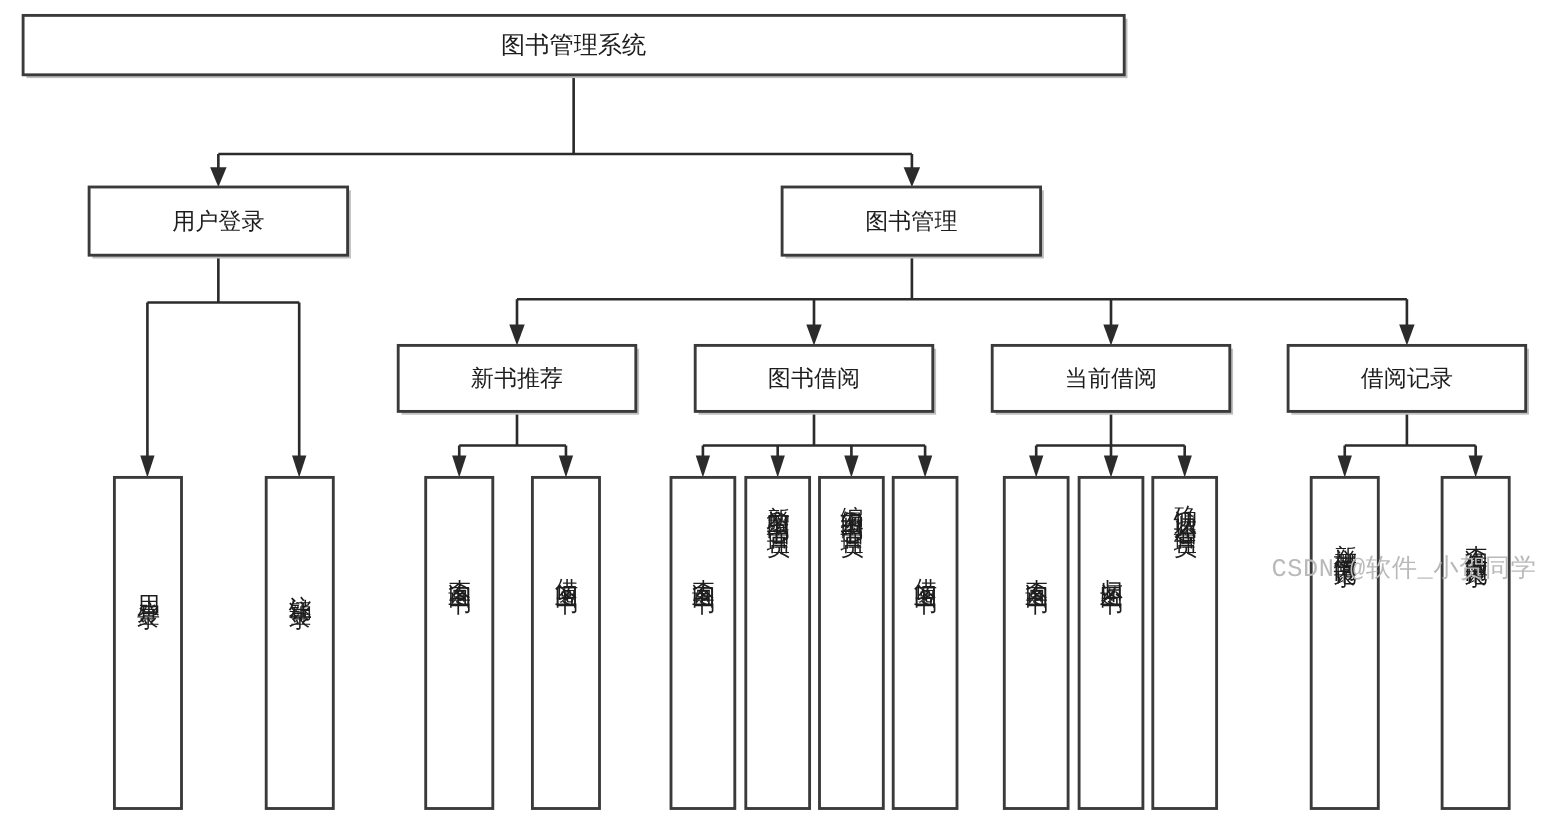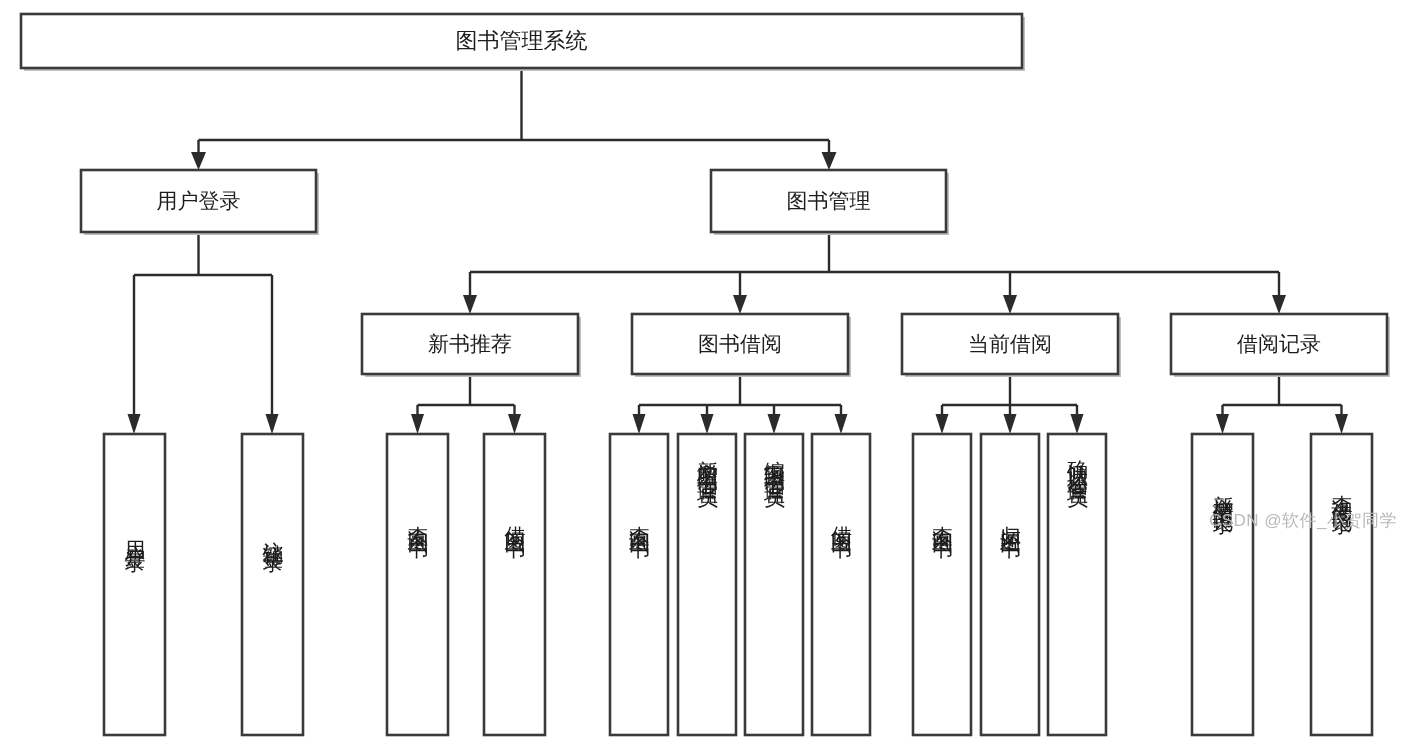--- a/index.html
+++ b/index.html
@@ -73,22 +73,22 @@
     font-size: 21px;
     line-height: 1.0;
     color: #1d1d1d;
     letter-spacing: 4px;
     white-space: nowrap;
   }
   .watermark {
     position: absolute;
     right: 8px;
     bottom: 6px;
-    font-family: Liberation Sans, sans-serif;
-    font-size: 17px;
+    font-family: Liberation Mono, monospace;
+    font-size: 23px;
     color: #b9b9b9;
     white-space: nowrap;
     letter-spacing: 0.5px;
   }
 </style>
 </head>
 <body>
 
 <div id="diagram-root">
 

